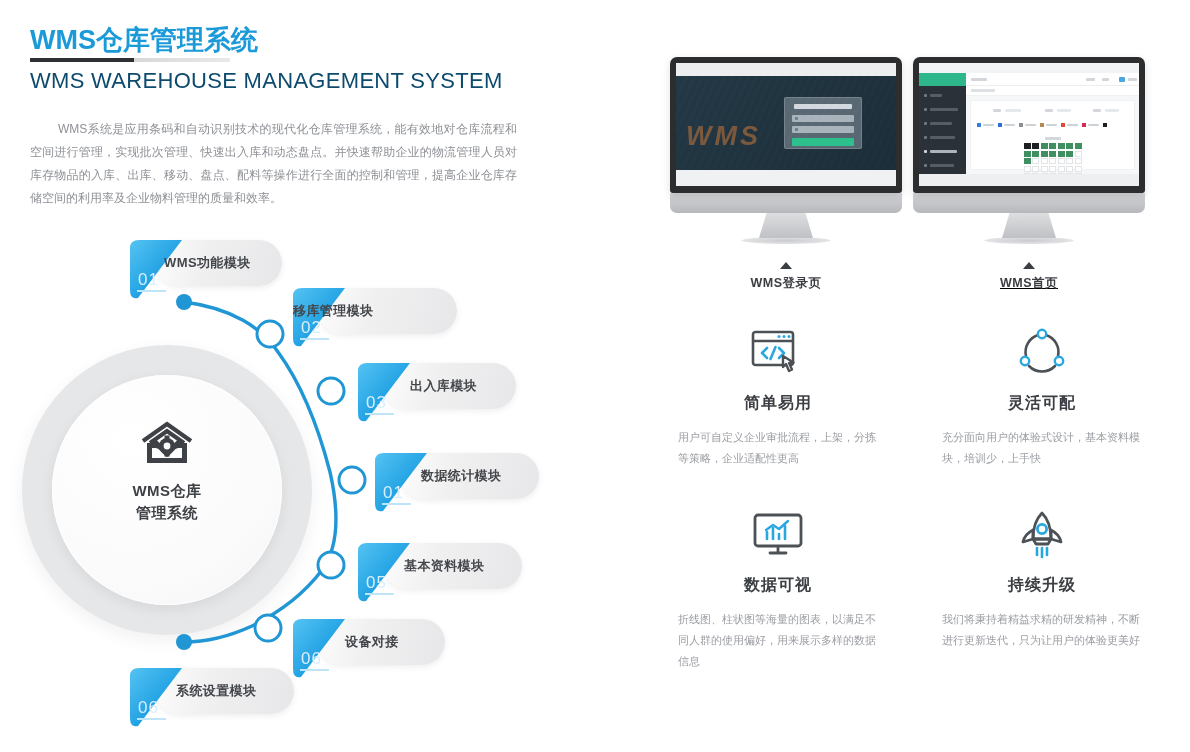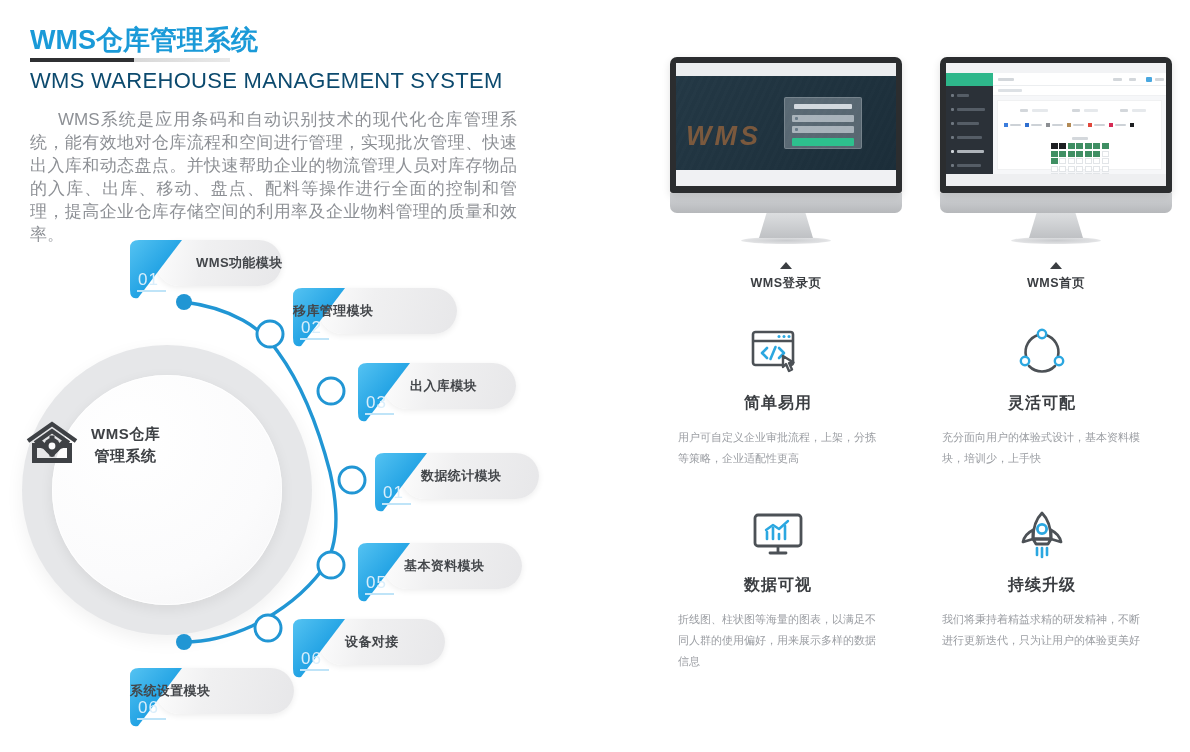--- a/index.html
+++ b/index.html
@@ -22,41 +22,41 @@
   .title-rule {
     position: absolute; left: 30px; top: 58px; width: 200px; height: 4px;
     background: linear-gradient(to right, #2f3033 0%, #2f3033 52%, #d8d8d8 52%, #e9e9e9 100%);
   }
   .title-sub {
     position: absolute; left: 30px; top: 68px;
     font-size: 22px; color: #0c4a6e; font-weight: normal;
     letter-spacing: .3px; white-space: nowrap;
   }
   .intro {
-    position: absolute; left: 30px; top: 108px; width: 487px;
-    font-size: 17px; color: #8d9095; line-height: 23px;
+    position: absolute; left: 30px; top: 118px; width: 487px;
+    font-size: 12px; color: #8d9095; line-height: 23px;
     text-indent: 28px; text-align: justify;
   }
 
   
   .ring-wrap { position: absolute; left: 22px; top: 345px; width: 290px; height: 290px; }
   .ring-outer {
     position: absolute; inset: 0; border-radius: 50%;
     background: #e6e7e9;
     box-shadow: 0 6px 18px rgba(0,0,0,.06);
   }
   .ring-inner {
     position: absolute; left: 30px; top: 30px; right: 30px; bottom: 30px;
     border-radius: 50%;
     background: radial-gradient(circle at 35% 28%, #ffffff 0%, #fbfbfc 62%, #f4f4f5 100%);
     box-shadow: 0 4px 14px rgba(0,0,0,.07), inset 0 0 0 1px rgba(255,255,255,.8);
   }
   .ring-center {
     position: absolute; left: 0; right: 0; top: 74px;
-    display: flex; flex-direction: row; align-items: center; gap: 9px;
+    display: flex; flex-direction: column; align-items: center; gap: 9px;
   }
   .ring-center .label {
     font-size: 15px; font-weight: bold; color: #3e4145;
     line-height: 22px; text-align: center; letter-spacing: .5px;
   }
 
   
   #connector { position: absolute; left: 0; top: 230px; width: 430px; height: 450px; overflow: visible; }
 
   
@@ -275,21 +275,21 @@
             <stop offset="0%" stop-color="#55c3f2"></stop>
                 <stop offset="55%" stop-color="#23a3e4"></stop>
                 <stop offset="100%" stop-color="#0f8ed6"></stop>
           </linearGradient>
             </defs>
           <path d="M0 8 Q0 0 9 0 L52 0 L8 58 Q0 60 0 50 Z" fill="url(#g1)"></path>
         </svg>
       </div>
       <div class="num">01</div>
       <div class="numline"></div>
-      <div class="mlabel" style="margin-left:66px;">WMS功能模块</div>
+      <div class="mlabel" style="margin-left:34px;">WMS功能模块</div>
     </div>
 
     <div class="mod" style="left:293px; top:288px;">
       <div class="pill" style="width:138px;"></div>
       <div class="badge">
         <svg width="62" height="66" viewBox="0 0 62 66">
           <path d="M0 8 Q0 0 9 0 L52 0 L8 58 Q0 60 0 50 Z" fill="url(#g1)"></path>
         </svg>
       </div>
       <div class="num">02</div>
@@ -347,21 +347,21 @@
 
     <div class="mod" style="left:130px; top:668px;">
       <div class="pill" style="width:138px;"></div>
       <div class="badge">
         <svg width="62" height="66" viewBox="0 0 62 66">
           <path d="M0 8 Q0 0 9 0 L52 0 L8 58 Q0 60 0 50 Z" fill="url(#g1)"></path>
         </svg>
       </div>
       <div class="num">06</div>
       <div class="numline"></div>
-      <div class="mlabel" style="">系统设置模块</div>
+      <div class="mlabel" style="margin-left:46px;">系统设置模块</div>
     </div>
   </div>
 
   <div id="right">
 
     <div class="monitor" style="left:50px; top:57px;">
       <div class="mon-screen">
         <div class="mon-inner">
           <div class="login-bg"></div>
           <div class="login-topbar"></div>
@@ -377,21 +377,21 @@
       </div>
       <div class="mon-chin"></div>
       <div class="mon-neck"></div>
       <div class="mon-base"></div>
       <div class="mon-caption">
         <div class="mon-arrow"></div>
         <span>WMS登录页</span>
       </div>
     </div>
 
-    <div class="monitor" style="left:320px; top:57px;">
+    <div class="monitor" style="left:293px; top:57px;text-decoration:underline;">
       <div class="mon-screen">
         <div class="mon-inner">
           <div class="home-top"></div>
 
           <div class="home-side">
             <div class="home-logo"></div>
             <div class="home-menu">
               <div class="home-mi">
                   <span class="dot"></span>
                   <span class="bar" style="width:12px"></span>

